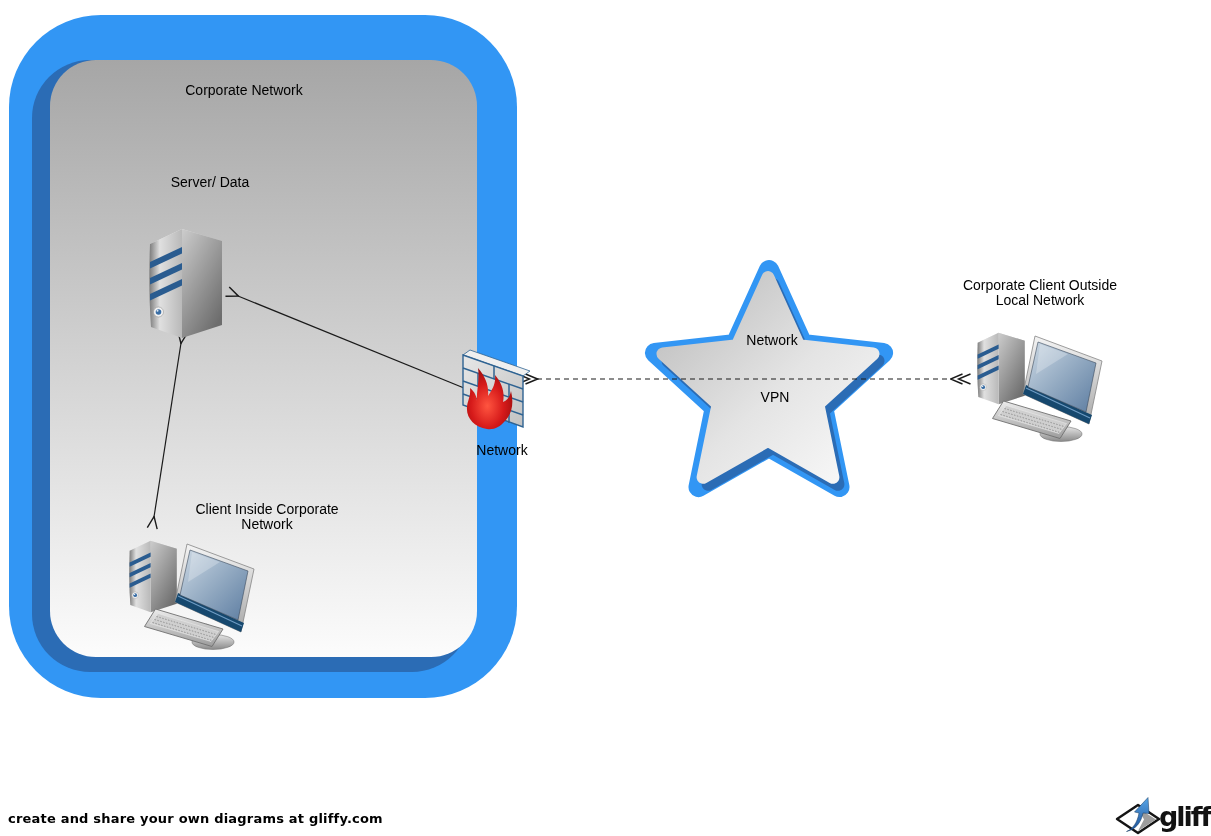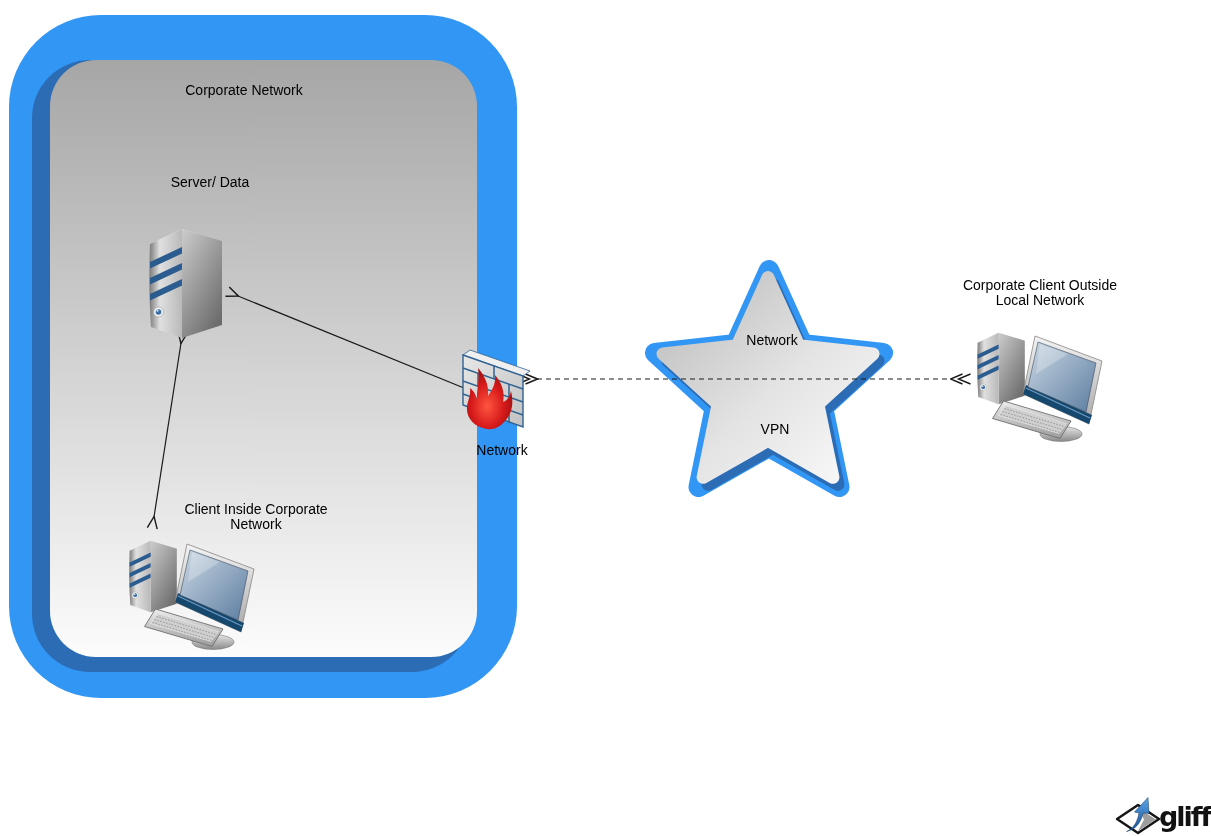--- a/index.html
+++ b/index.html
@@ -3,24 +3,24 @@
 <meta charset="utf-8">
 <style>
   html,body{margin:0;padding:0;background:#ffffff;}
   .canvas{position:relative;width:1211px;height:836px;background:#fff;overflow:hidden;
           font-family:"Liberation Sans",sans-serif;}
   .canvas svg.diagram{position:absolute;left:0;top:0;}
   .lbl{position:absolute;transform:translateX(-50%);text-align:center;color:#000;
        font-size:14px;line-height:15px;white-space:pre-line;}
   .lbl-corp{left:244px;top:83px;}
   .lbl-server{left:210px;top:175px;}
-  .lbl-client-in{left:256px;top:502px;text-align:center;}
+  .lbl-client-in{left:267px;top:502px;text-align:center;}
   .lbl-firewall{left:502px;top:443px;}
   .lbl-internet{left:772px;top:333px;}
-  .lbl-vpn{left:775px;top:390px;margin-top:32px;}
+  .lbl-vpn{left:775px;top:390px;}
   .lbl-client-out{left:1040px;top:278px;}
   .footer-tagline{position:absolute;left:8px;top:811px;font-family:"DejaVu Sans",sans-serif;
        font-weight:bold;font-size:13px;color:#000;letter-spacing:.2px;}
   .brand-word{position:absolute;left:1159px;top:801px;font-family:"DejaVu Sans",sans-serif;
        font-weight:bold;font-size:27px;letter-spacing:-2px;color:#121212;}
 </style>
 </head>
 <body>
 
 <div class="canvas">
@@ -179,14 +179,15 @@
   <div class="lbl lbl-corp">Corporate Network</div>
   <div class="lbl lbl-server">Server/ Data</div>
   <div class="lbl lbl-client-in">Client Inside Corporate
 Network</div>
   <div class="lbl lbl-firewall">Network</div>
   <div class="lbl lbl-internet">Network</div>
   <div class="lbl lbl-vpn">VPN</div>
   <div class="lbl lbl-client-out">Corporate Client Outside
 Local Network</div>
 
+  <div class="footer-tagline">create and share your own diagrams at gliffy.com</div>
   <div class="brand-word">gliffy</div>
 </div>
 
 </body></html>

